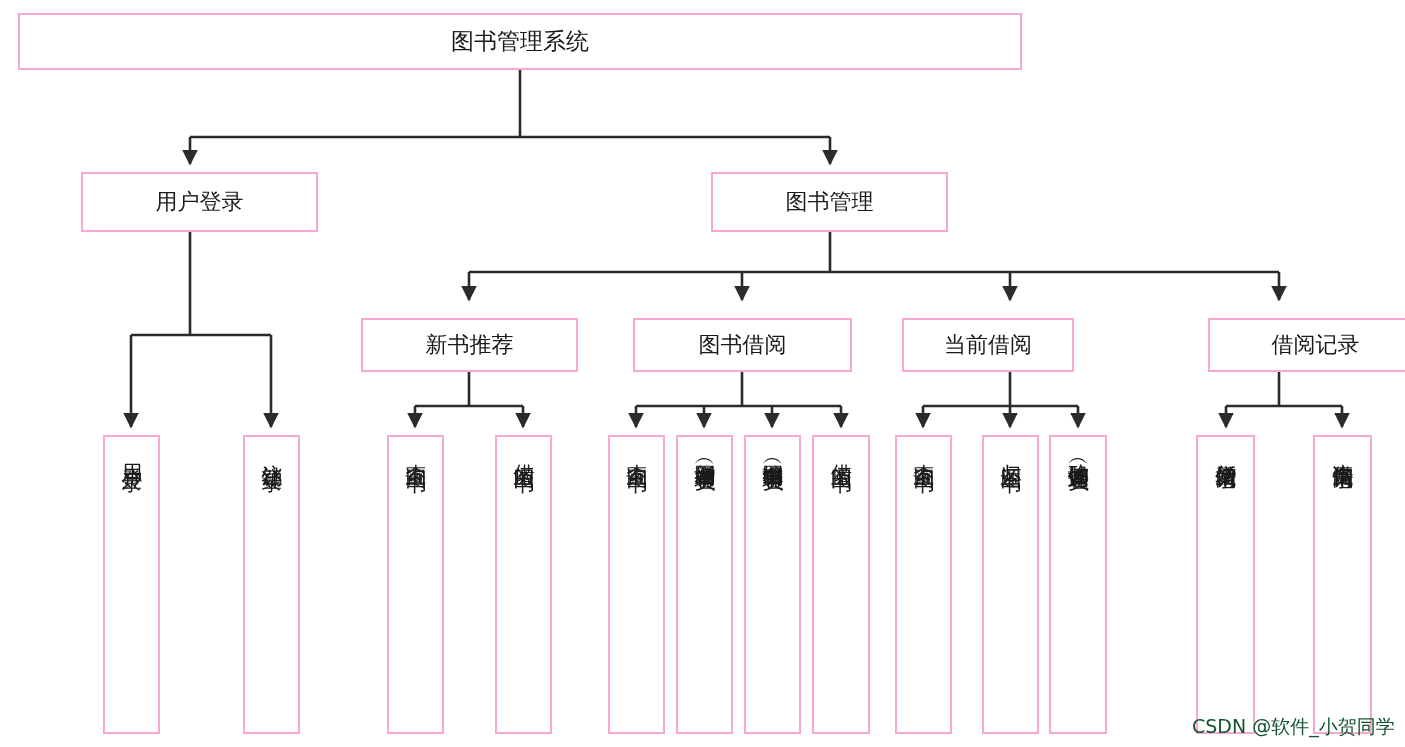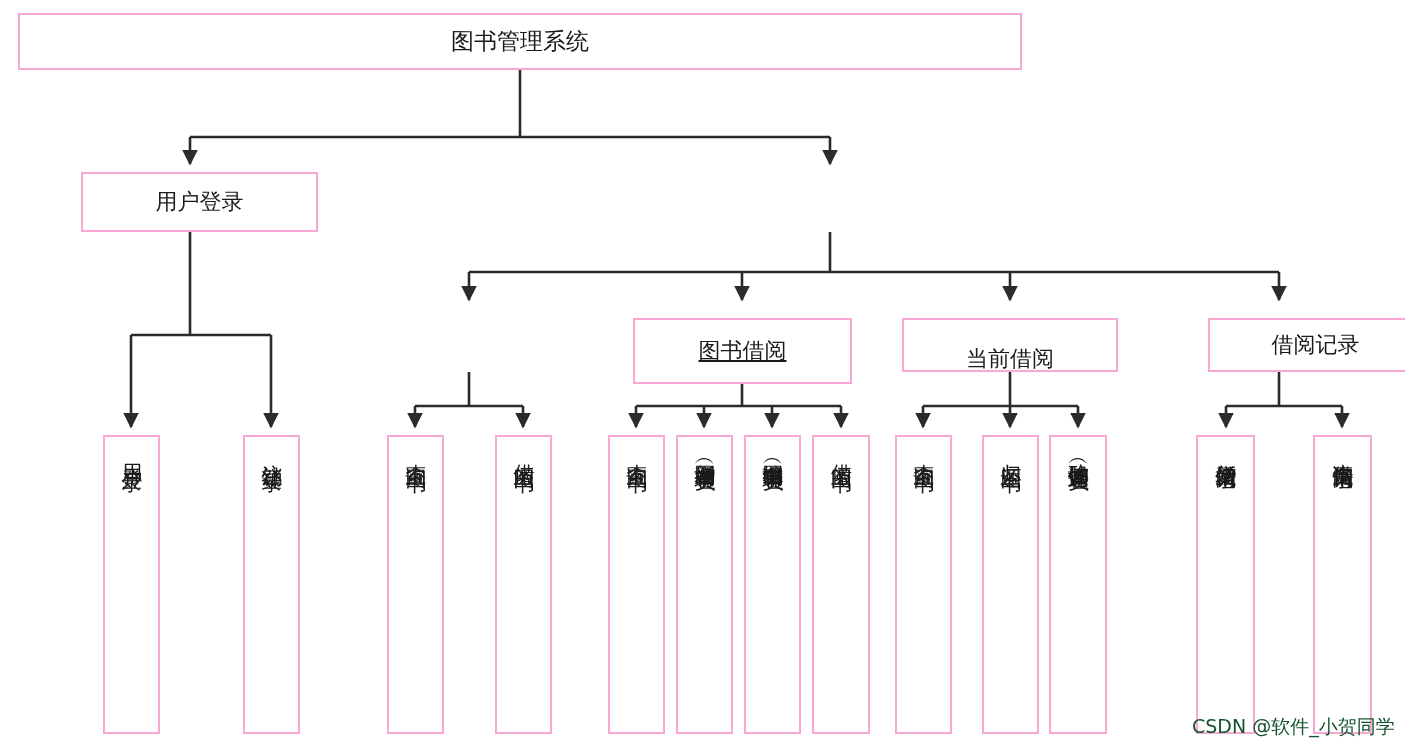--- a/index.html
+++ b/index.html
@@ -135,27 +135,33 @@
   </svg>
 
   <div class="node horiz root" style="left:18px; top:13px; width:1004px; height:57px;">
     <span class="node-label">图书管理系统</span>
   </div>
 
   <div class="node horiz" style="left:81px; top:172px; width:237px; height:60px;">
     <span class="node-label">用户登录</span>
   </div>
 
-
-
-  <div class="node horiz" style="left:633px; top:318px; width:219px; height:66px;text-decoration:underline;">
+  <div class="node horiz" style="left:711px; top:172px; width:237px; height:60px;">
+    <span class="node-label">图书管理</span>
+  </div>
+
+  <div class="node horiz" style="left:361px; top:318px; width:217px; height:54px;">
+    <span class="node-label">新书推荐</span>
+  </div>
+
+  <div class="node horiz" style="left:633px; top:318px; width:219px; height:54px;">
     <span class="node-label">图书借阅</span>
   </div>
 
-  <div class="node horiz" style="left:902px; top:318px; width:216px; height:54px;align-items:flex-end;">
+  <div class="node horiz" style="left:902px; top:318px; width:172px; height:54px;">
     <span class="node-label">当前借阅</span>
   </div>
 
   <div class="node horiz" style="left:1172px; top:318px; width:215px; height:54px;margin-left:36px;">
     <span class="node-label">借阅记录</span>
   </div>
 
   <div class="node vert" style="left:103px; top:435px; width:57px; height:299px;">
     <span class="node-label">用户登录</span>
   </div>

